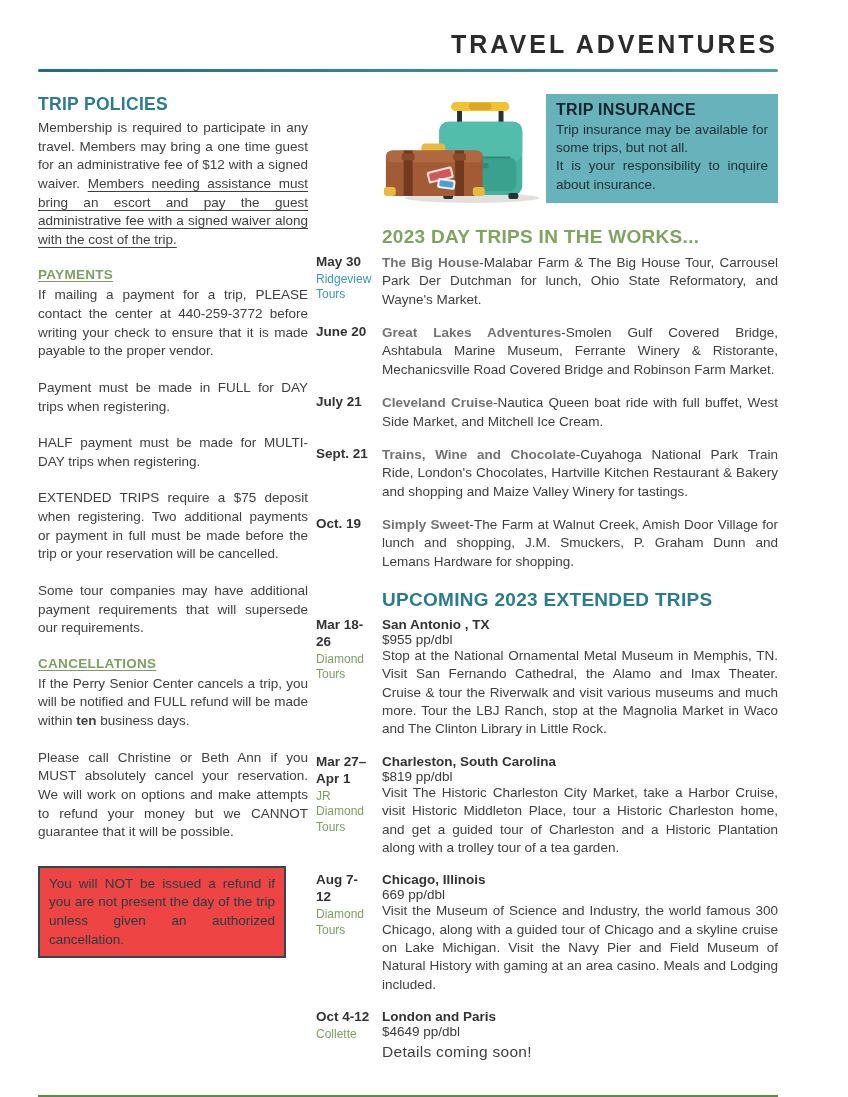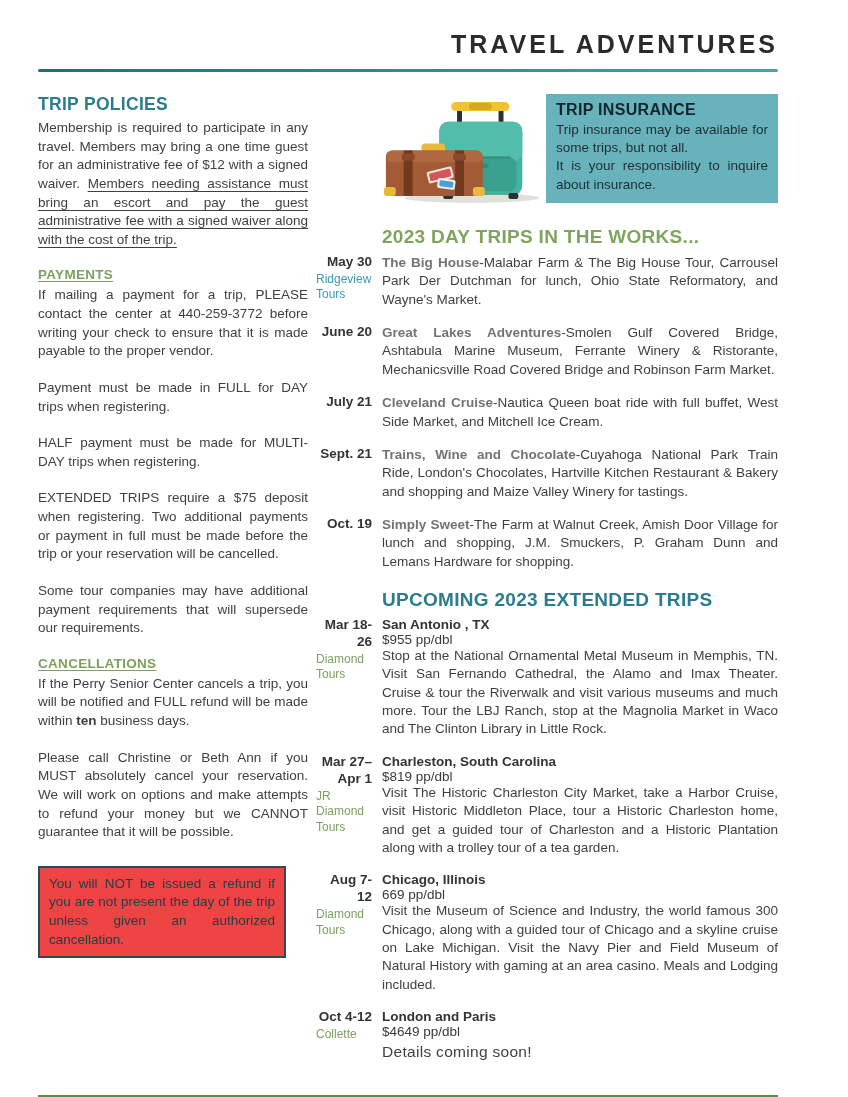--- a/index.html
+++ b/index.html
@@ -96,21 +96,21 @@
     font-size: 19px;
     font-weight: 600;
     letter-spacing: .3px;
     margin: 14px 0 6px 66px;
   }
   .section-h.green { color: #7ea45e; }
   .section-h.teal { color: #2a7d8e; margin-top: 18px; }
 
   .trip-row { display: flex; margin-bottom: 15px; }
   .trip-date-col { width: 60px; flex: 0 0 60px; padding-right: 4px; }
-  .trip-date { font-size: 13.5px; font-weight: 700; color: #333; line-height: 1.25; text-align: right; }
+  .trip-date { font-size: 13.5px; font-weight: 700; color: #333; line-height: 1.25; }
   .trip-operator { font-size: 12px; line-height: 1.3; margin-top: 1px; font-weight: 500; }
   .trip-operator.teal { color: #3a99b0; }
   .trip-operator.green { color: #7d9f61; }
   .trip-body { flex: 1 1 auto; min-width: 0; margin-left: 6px; }
   .trip-desc {
     font-size: 13.5px;
     line-height: 1.36;
     text-align: justify;
     color: #3f3f3f;
   }

